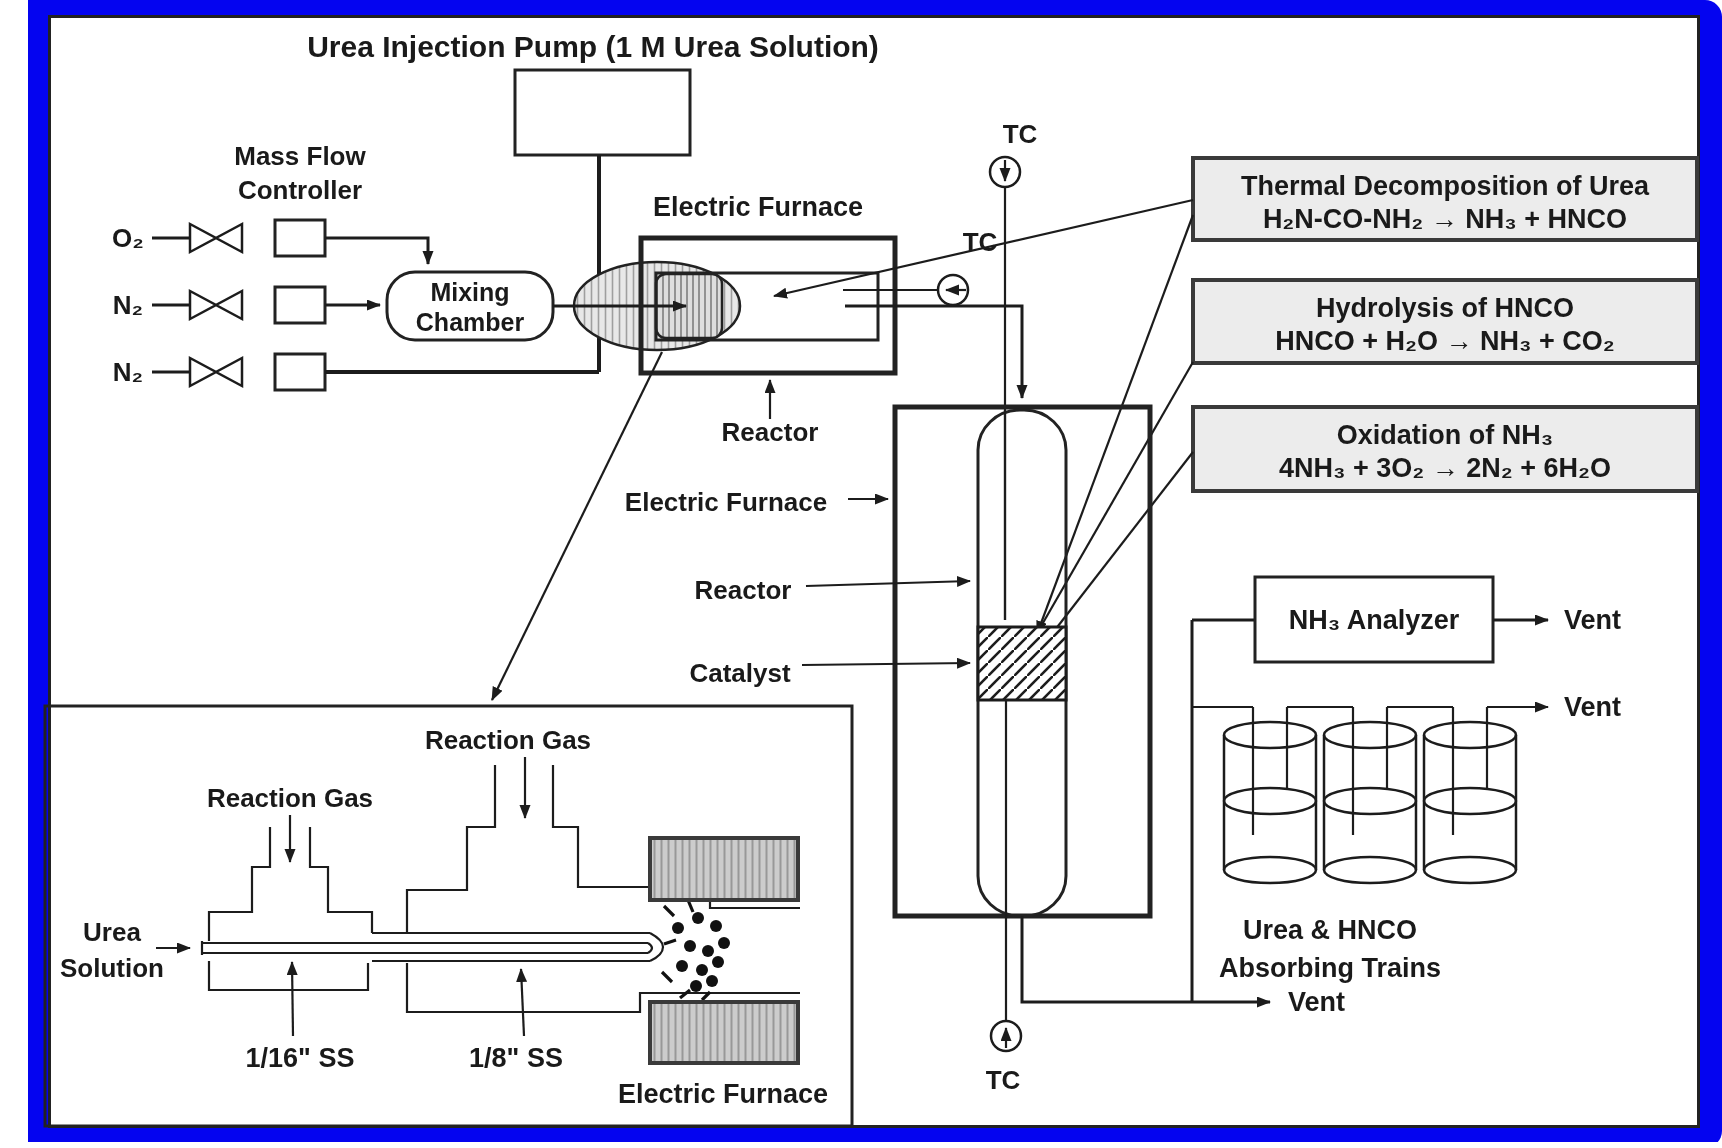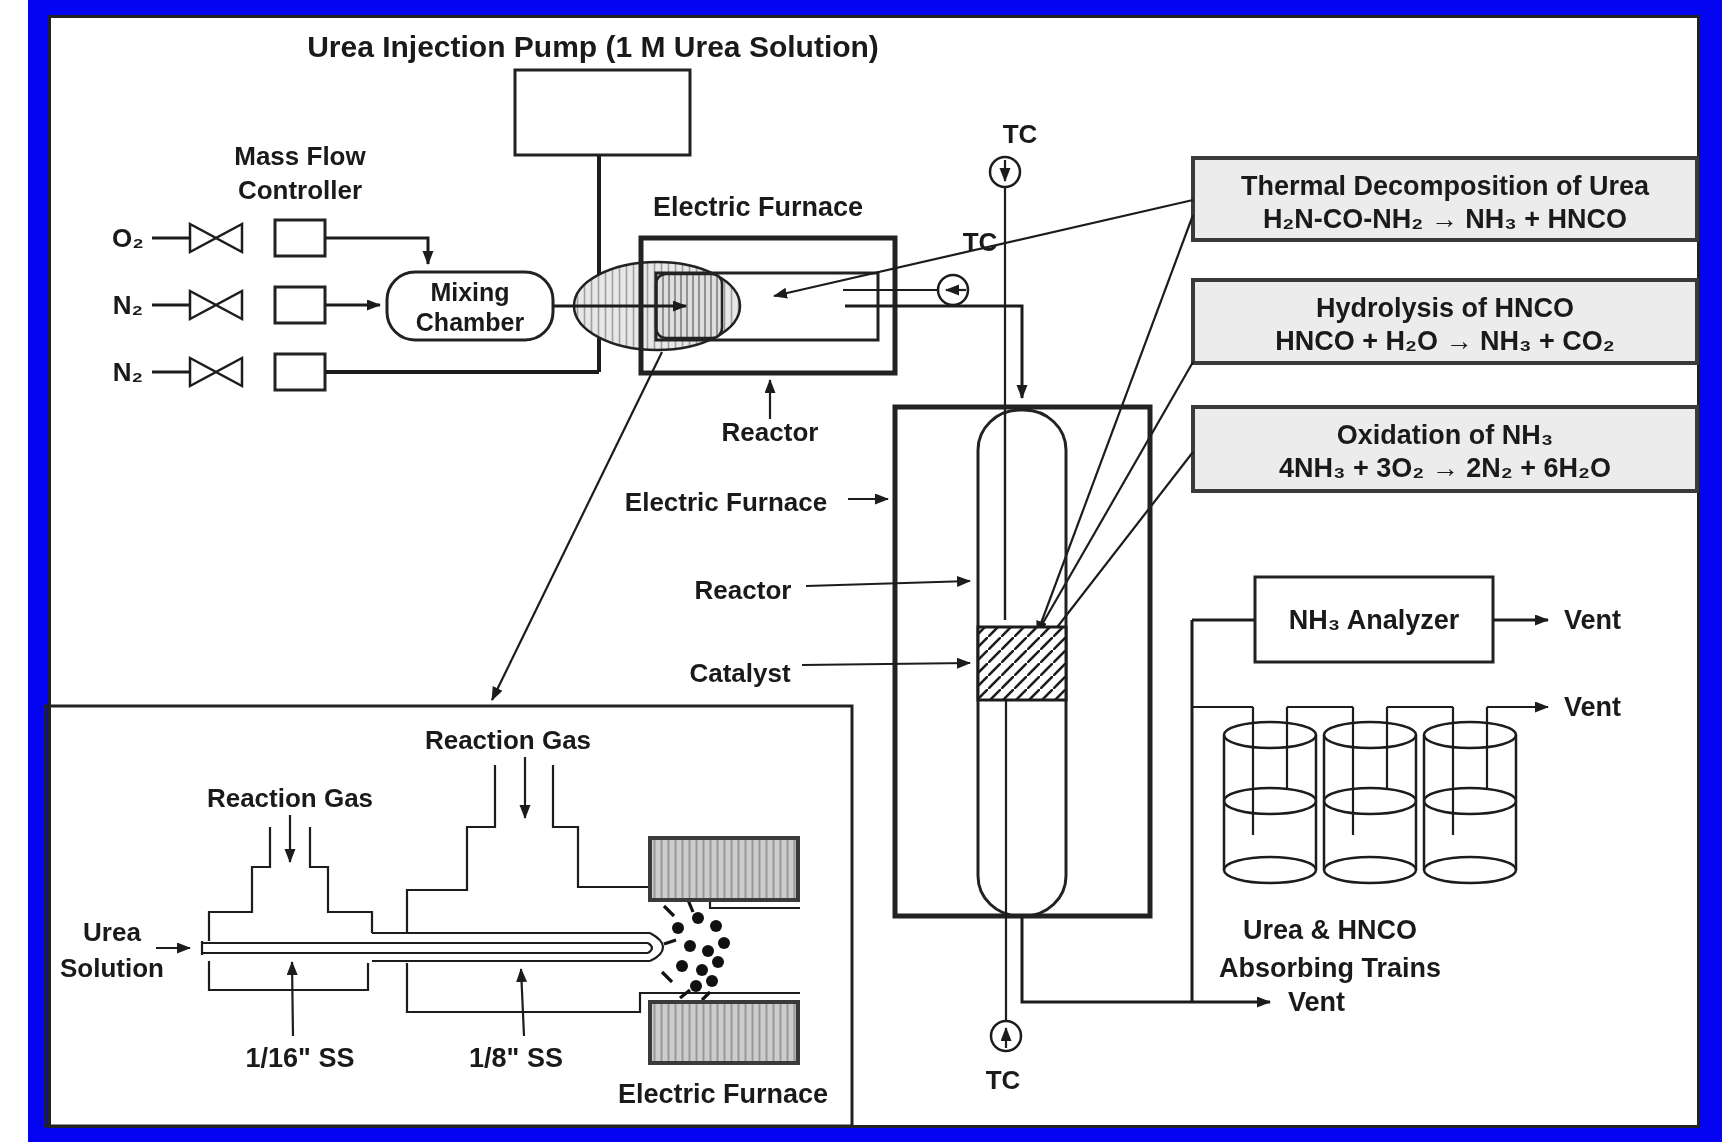--- a/index.html
+++ b/index.html
@@ -1,17 +1,17 @@
 <!DOCTYPE html>
 <html><head>
 <meta charset="utf-8">
 <style>
   html,body{margin:0;padding:0;background:#ffffff;}
   .stage{position:relative;width:1722px;height:1148px;background:#ffffff;overflow:hidden;
-         font-family:"Liberation Sans", sans-serif;}
+         font-family:"Liberation Sans", sans-serif;border-radius:17px;}
   svg{display:block;}
   text{font-family:"Liberation Sans","DejaVu Sans",sans-serif;font-weight:bold;fill:#1a1a1a;}
   .t26{font-size:26px;} .t27{font-size:27px;} .t30{font-size:30px;} .t25{font-size:25px;}
   .ln{stroke:#1c1c1c;stroke-width:3;fill:none;}
   .ln2{stroke:#1c1c1c;stroke-width:2.2;fill:none;}
   .ln4{stroke:#1c1c1c;stroke-width:4;fill:none;}
   .boxln{stroke:#222222;stroke-width:3;fill:none;}
   .thick{stroke:#222222;stroke-width:5;fill:none;}
   .rbox{fill:#ececec;stroke:#3a3a3a;stroke-width:4;}
   .heater{stroke:#3a3a3a;stroke-width:4;}

